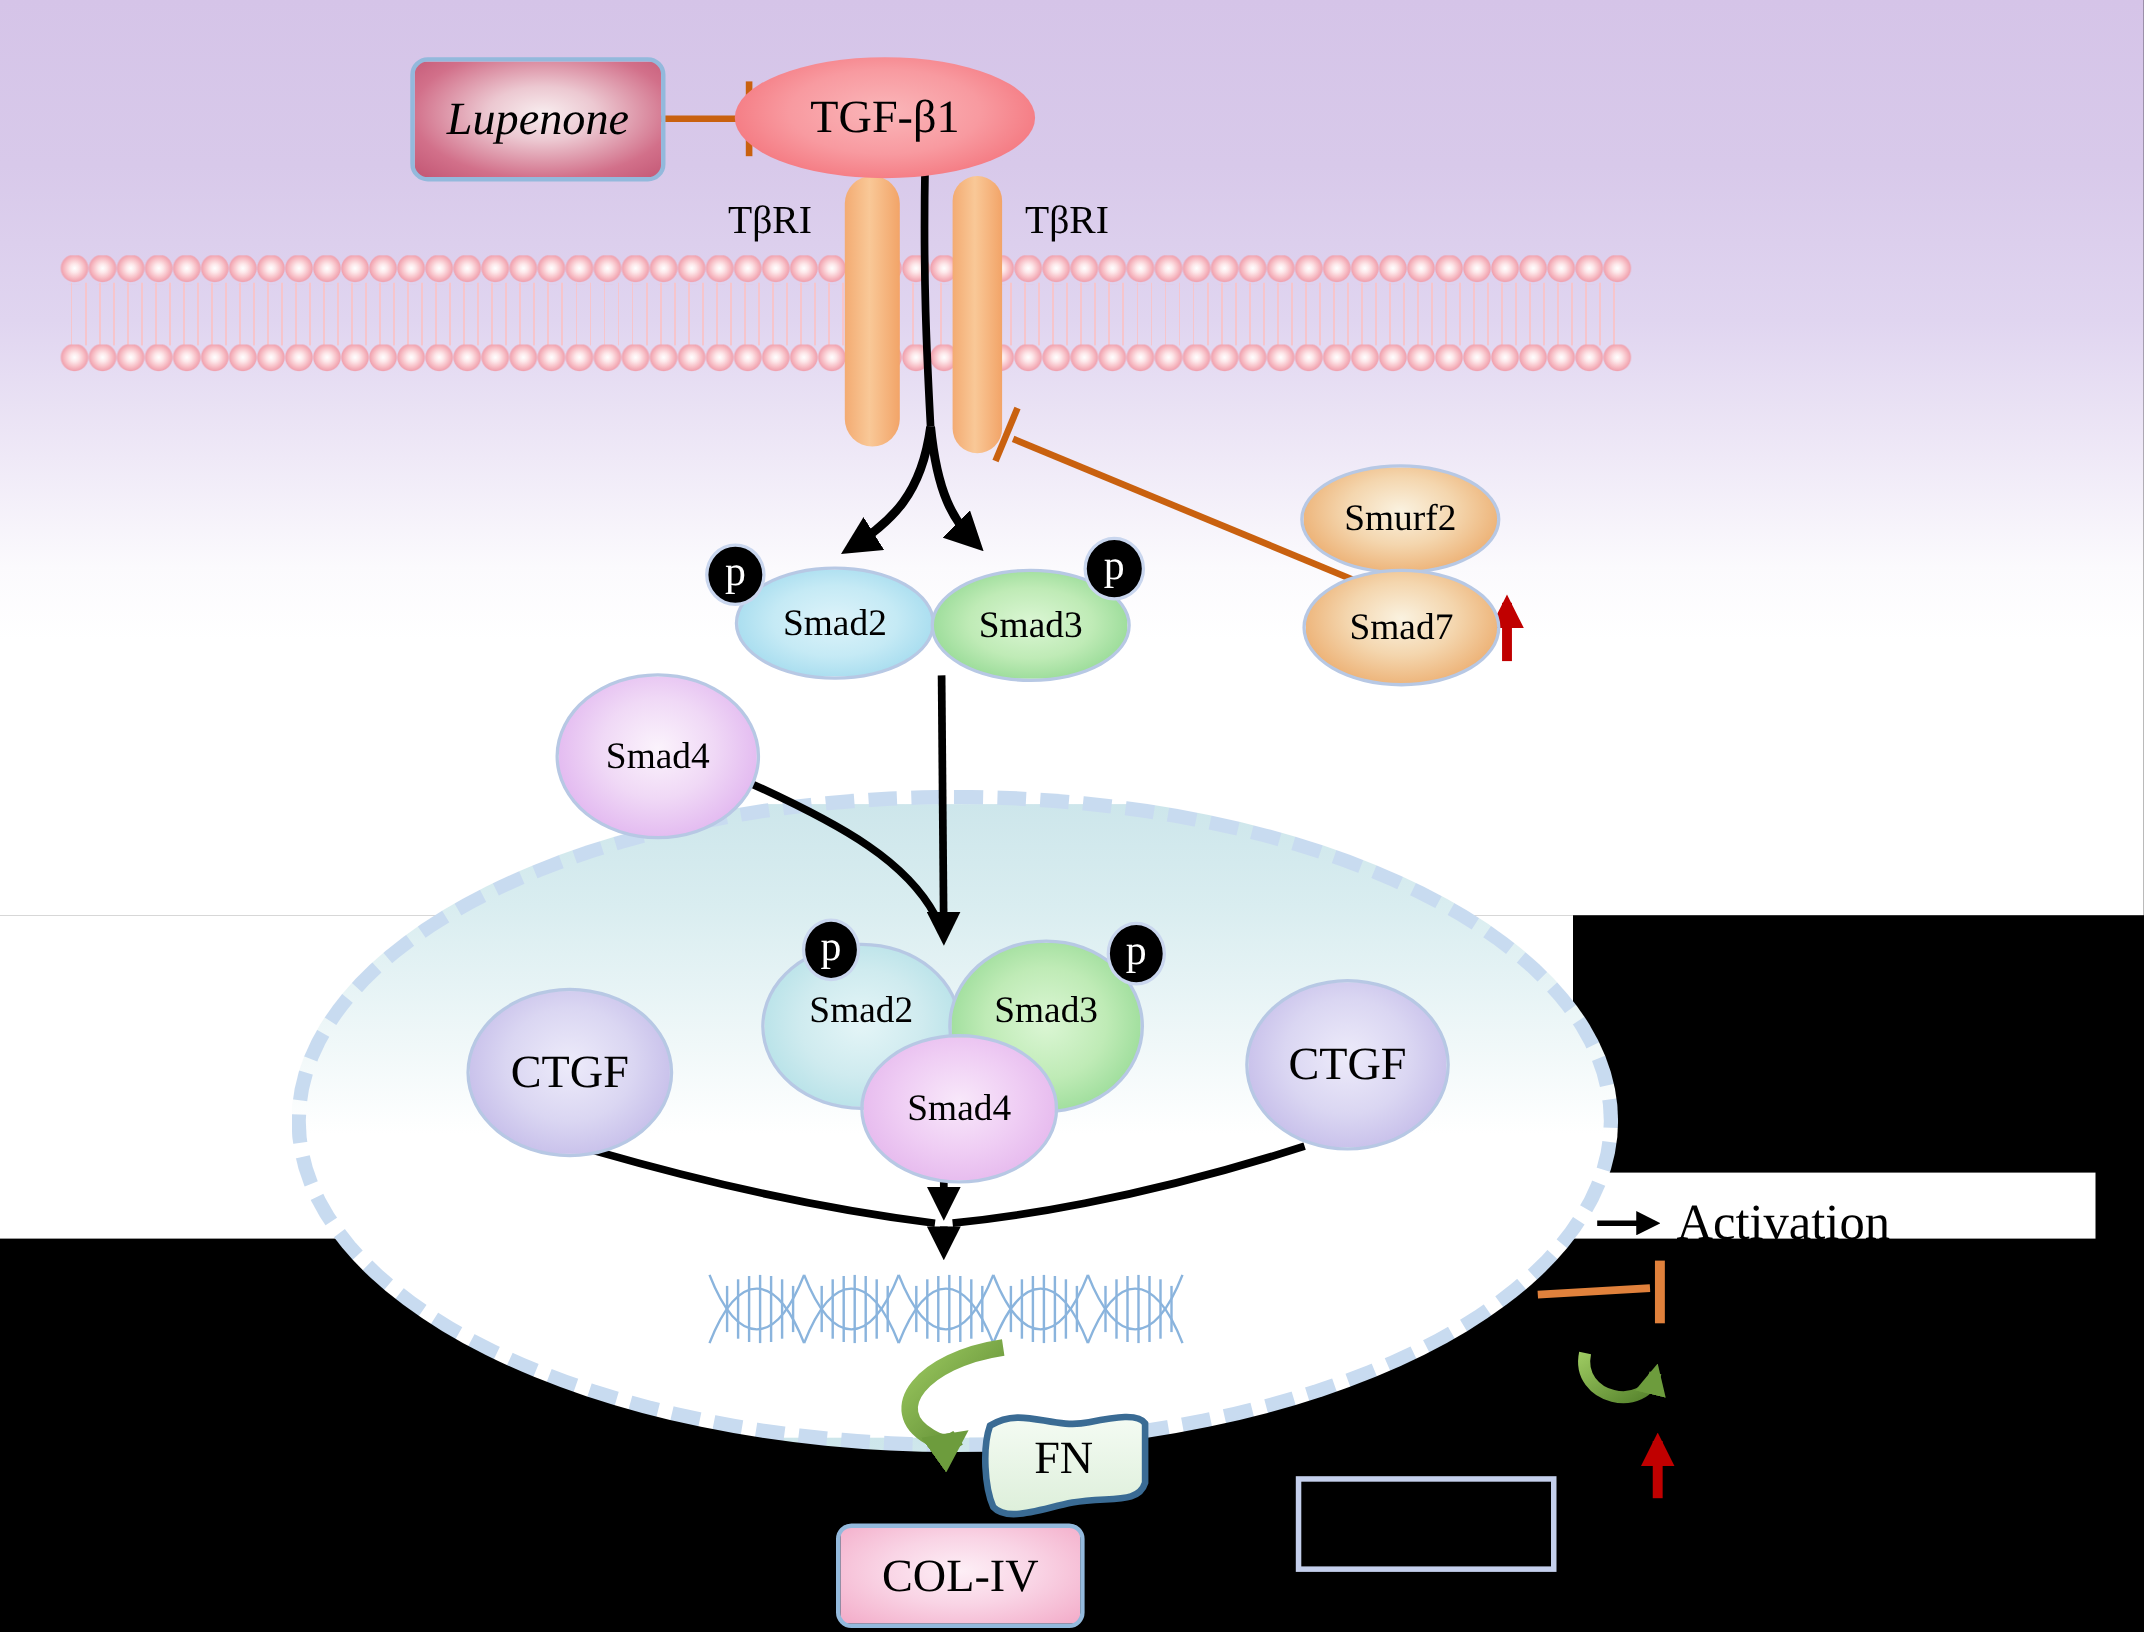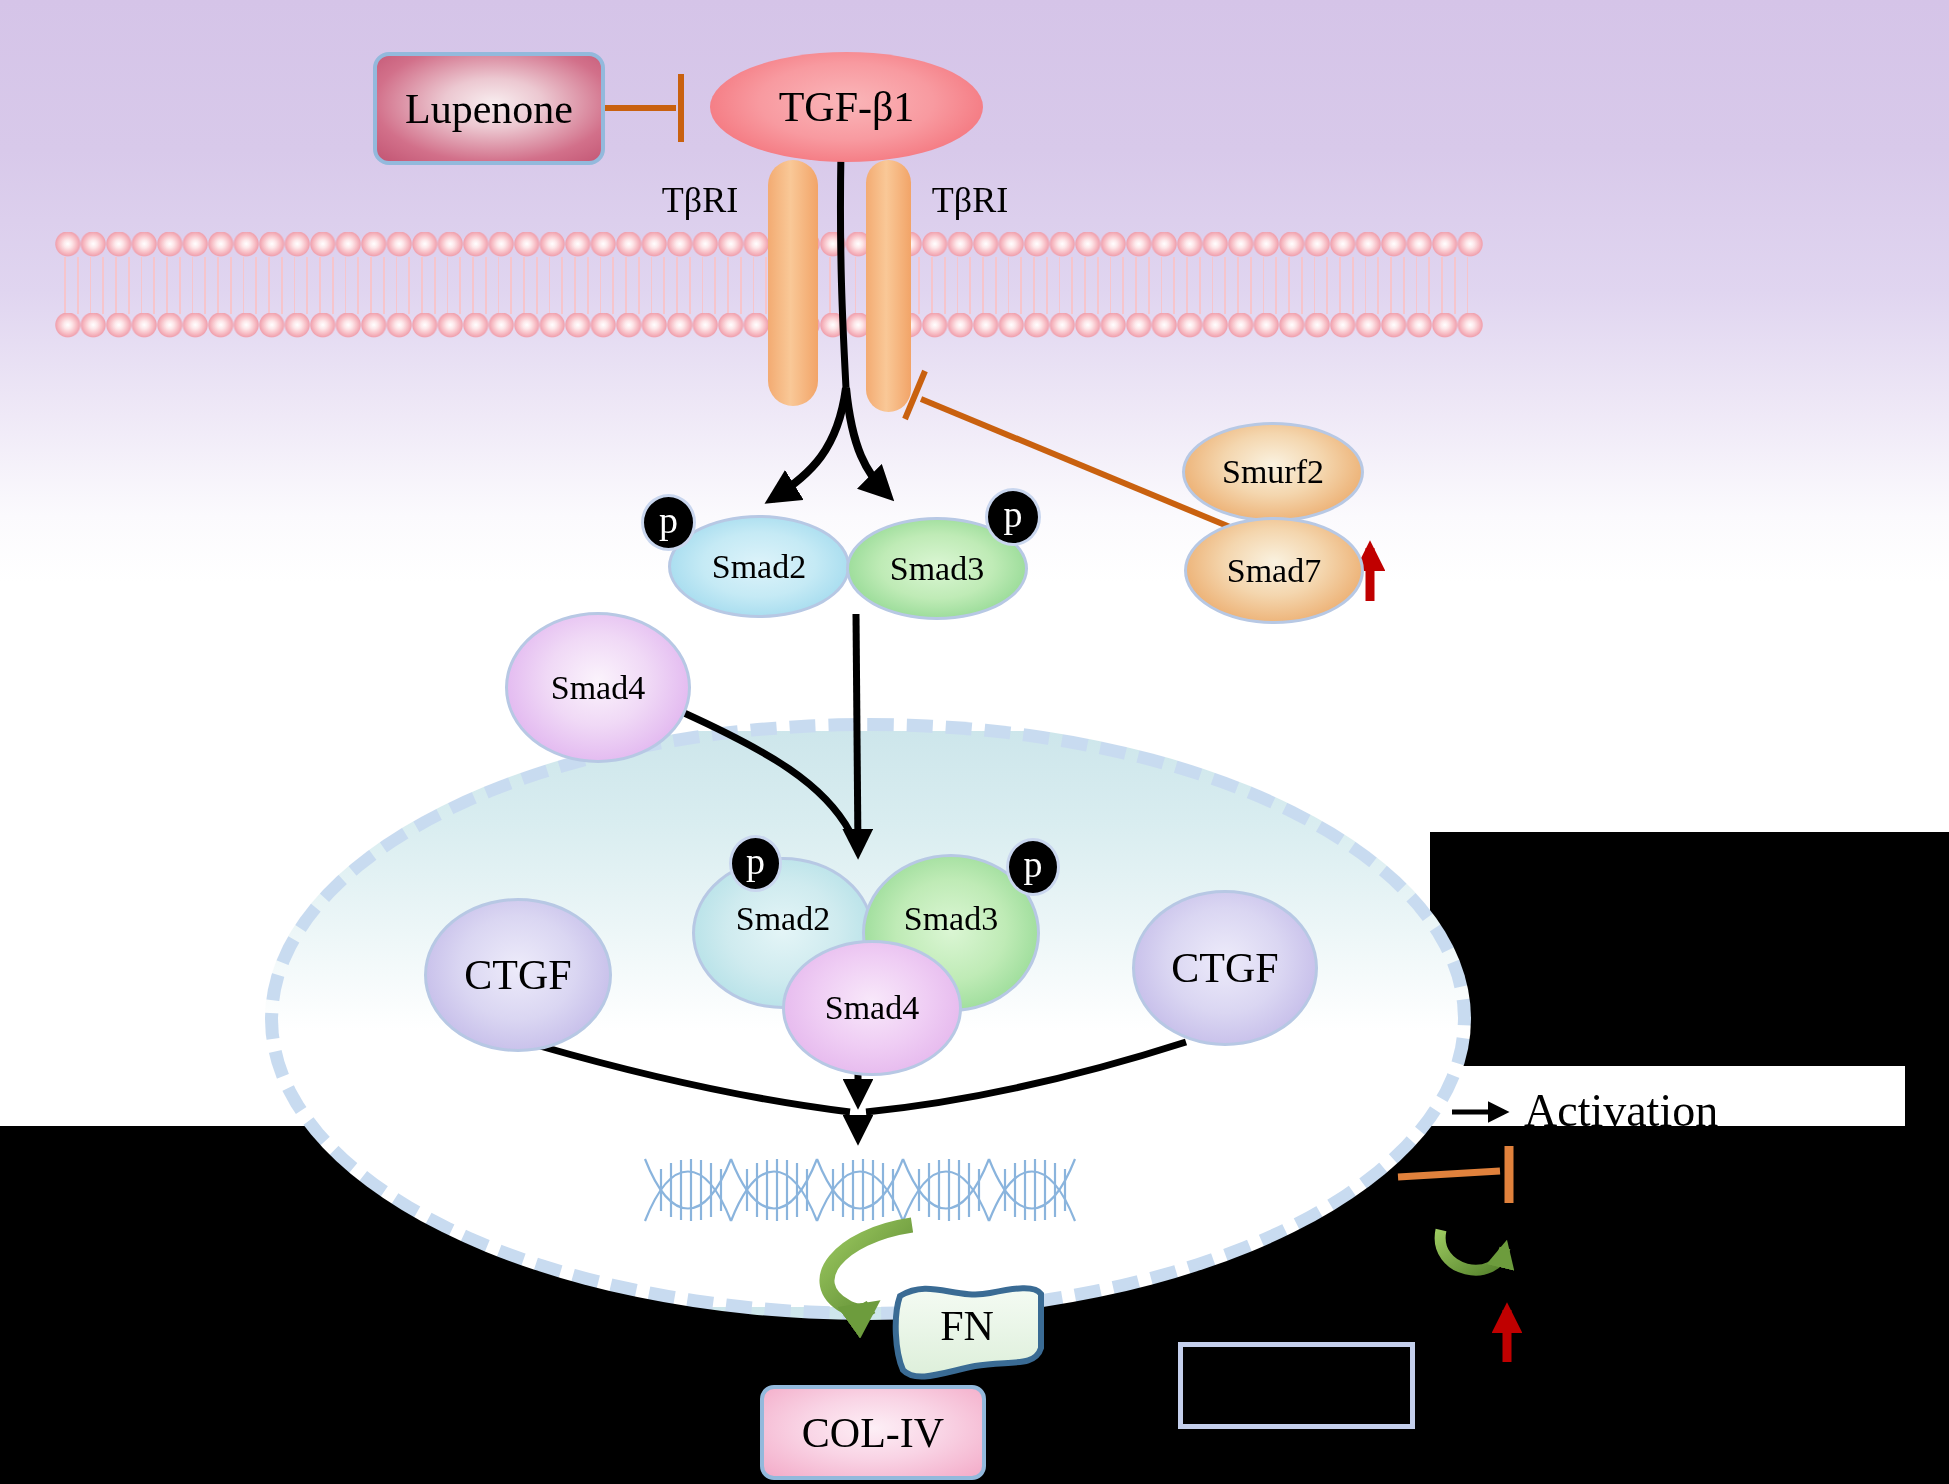--- a/index.html
+++ b/index.html
@@ -26,21 +26,21 @@
   .pill{position:absolute;border-radius:26px;
     background:linear-gradient(90deg,#f3ab72 0%,#f9c897 45%,#f2a468 100%);}
   
   .node{position:absolute;border-radius:50%;border:3px solid #b7c8e4;
         display:flex;align-items:center;justify-content:center;}
   .box{position:absolute;display:flex;align-items:center;justify-content:center;}
   .lbl{color:#000;}
   .f40{font-size:34px;} .f42{font-size:42px;} .f36{font-size:36px;} .f46{font-size:46px;}
   
   .lupenone{border:4px solid #93b9dc;border-radius:16px;
-    background:radial-gradient(ellipse at 52% 45%,#f8edef 0%,#ecc8d1 30%,#d2708a 72%,#c25573 100%);}
+    background:radial-gradient(ellipse at 52% 45%,#f8edef 0%,#ecc8d1 30%,#d2708a 72%,#c25573 100%);font-style:italic;}
   .tgf{border:none;border-radius:50%;
     background:radial-gradient(ellipse at 50% 45%,#fab6b9 0%,#f89aa0 45%,#f4777f 78%,#f16a73 100%);}
   .smad2u{background:radial-gradient(ellipse at 50% 48%,#ddf3fa 0%,#c5eaf5 45%,#8fd2ea 100%);}
   .smad3u{background:radial-gradient(ellipse at 50% 48%,#dbf6d4 0%,#bfebb6 45%,#7bcf80 100%);}
   .smad2n{background:radial-gradient(ellipse at 50% 48%,#e4f5f7 0%,#cfebef 45%,#a5dbe3 100%);}
   .smad3n{background:radial-gradient(ellipse at 50% 48%,#dbf6d4 0%,#bfebb6 45%,#82d285 100%);}
   .smad4u{background:radial-gradient(ellipse at 50% 45%,#fbf3fc 0%,#f0d9f6 40%,#d9a2ec 100%);}
   .smad4n{background:radial-gradient(ellipse at 50% 45%,#f8e8fa 0%,#efcdf4 45%,#dfabe9 100%);}
   .ctgf{background:radial-gradient(ellipse at 50% 45%,#edebfa 0%,#dad6f2 45%,#b8ade4 100%);}
   .smurf{background:radial-gradient(ellipse at 50% 42%,#faf2e0 0%,#f4d6ae 40%,#eba867 85%,#e69c55 100%);}
@@ -154,21 +154,21 @@
       <line x1="1509" y1="1146" x2="1509" y2="1203" stroke-width="9"></line>
     </g>
     <path d="M1441,1230 C1432,1272 1496,1286 1505,1248" stroke="url(#gg)" stroke-width="11" fill="none" marker-end="url(#mg)"></path>
     <line x1="1507" y1="1362" x2="1507" y2="1310" stroke="#c00000" stroke-width="9" marker-end="url(#mr)"></line>
   </svg>
 
   <div class="box lupenone z8" style="left:373px;top:52px;width:224px;height:105px;">
     <span class="lbl f42">Lupenone</span>
   </div>
 
-  <div class="node tgf z8" style="left:710px;top:52px;width:273px;height:110px;">
+  <div class="node tgf z8" style="left:668px;top:52px;width:273px;height:110px;">
     <span class="lbl f42">TGF-β1</span>
   </div>
 
   <div class="box z8" style="left:630px;top:178px;width:140px;height:44px;">
     <span class="lbl f36">TβRI</span>
   </div>
   <div class="box z8" style="left:905px;top:178px;width:130px;height:44px;text-align:center;">
     <span class="lbl f36">TβRI</span>
   </div>
 

